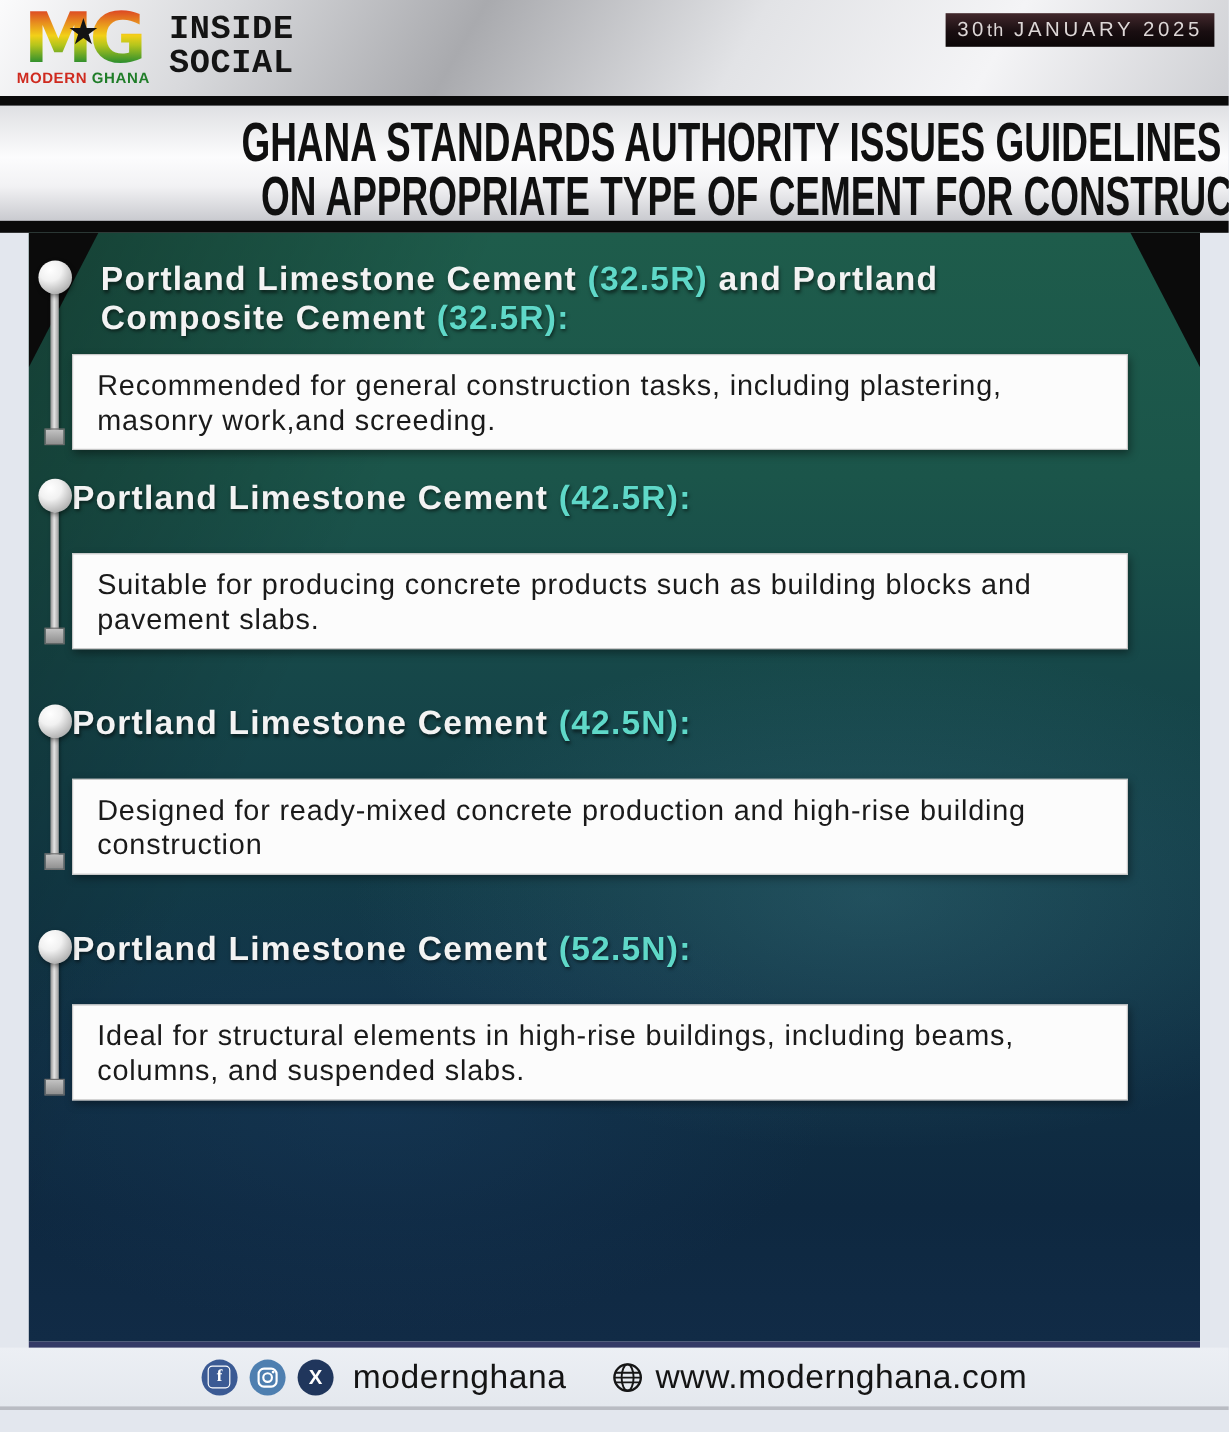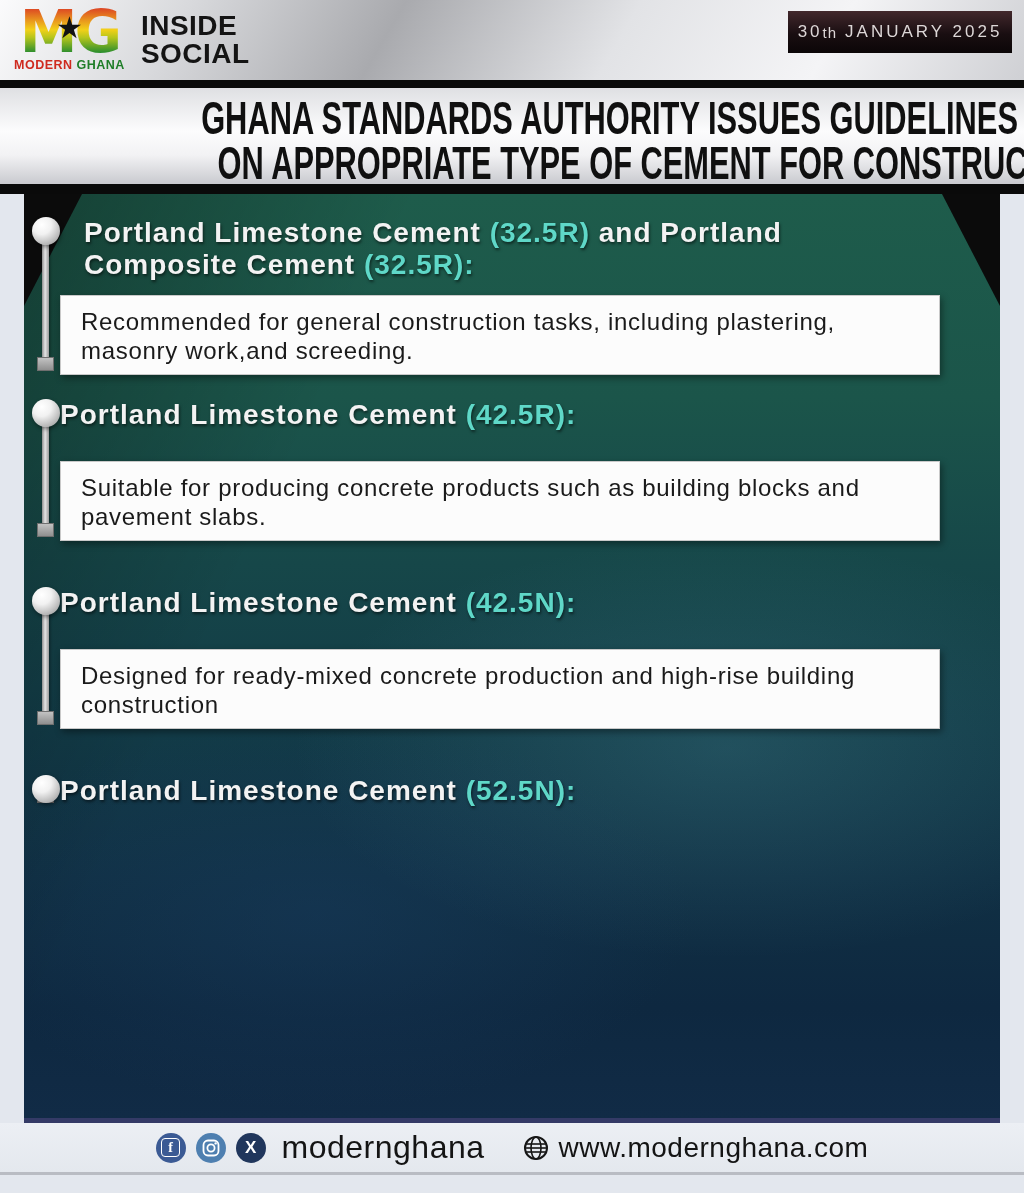--- a/index.html
+++ b/index.html
@@ -26,24 +26,24 @@
     background-image:linear-gradient(180deg,#d93025 2%,#e8921e 28%,#f2d018 46%,#b5c51c 60%,#2e8f2e 86%,#1d7a24 100%);
     -webkit-background-clip:text; background-clip:text; color:transparent;
   }
   .mg-star {
     position:absolute; left:50%; top:36%; transform:translate(-50%,-50%);
     font-size:30px; color:#131313; line-height:1;
   }
   .mg-sub { font-size:12.5px; font-weight:bold; letter-spacing:0.5px; margin-top:-2px; white-space:nowrap; }
   .mg-sub .red { color:#cf2a1f; }
   .mg-sub .green { color:#1f7d28; }
-  .brand { font-weight:bold; color:#141414; font-size:28px; line-height:28px; letter-spacing:0.5px; margin-top:8px; }
+  .brand { font-weight:bold; color:#141414; font-size:28px; line-height:28px; letter-spacing:0.5px; margin-top:8px;font-family:Liberation Mono, monospace; }
   .date-badge {
     position:absolute; right:12px; top:11px;
-    width:224px; height:42px;
+    width:224px; height:28px;
     display:flex; align-items:center; justify-content:center;
     background:linear-gradient(180deg,#42282c 0%,#190e11 55%,#0b0607 100%);
     color:#ddd7d7; font-size:17px; letter-spacing:3px; white-space:nowrap;
   }
   .date-badge sup { font-size:15px; letter-spacing:1px; margin-right:2px; }
   .date-badge .date-rest { margin-left:6px; }
 
   
   .title-band {
     height:106px;
@@ -136,21 +136,21 @@
   }
   .fb { background:#3b5a94; }
   .ig { background:#4e7fb0; }
   .xx { background:#20365c; }
   .fb-glyph {
     width:19px; height:19px; border:1.5px solid #fff; border-radius:4px;
     display:flex; align-items:center; justify-content:center;
     color:#fff; font-size:14px; font-weight:bold; font-family:"Liberation Serif", serif;
   }
   .x-glyph { color:#fff; font-size:17px; font-weight:bold; }
-  .handle { font-size:32px; color:#141414; letter-spacing:0.5px; margin-left:6px; }
+  .handle { font-size:28px; color:#141414; letter-spacing:0.5px; margin-left:6px; }
   .globe-icon { margin-left:28px; flex:0 0 auto; display:flex; }
   .website { font-size:28px; color:#141414; letter-spacing:0.5px; }
 </style>
 </head>
 <body>
 
 <div class="header">
   <div class="logo-wrap">
     <div class="mg-block">
       <div class="mg-letters">MG</div>
@@ -200,20 +200,21 @@
     <div class="stem-foot"></div>
     <div class="sec-heading"><span>Portland Limestone Cement </span><span class="ht">(42.5N):</span></div>
     <div class="sec-box">Designed for ready-mixed concrete production and high-rise building construction</div>
   </div>
 
   <div class="sec sec-4">
     <div class="sphere"></div>
     <div class="stem"></div>
     <div class="stem-foot"></div>
     <div class="sec-heading"><span>Portland Limestone Cement </span><span class="ht">(52.5N):</span></div>
+    <div class="sec-box">Ideal for structural elements in high-rise buildings, including beams, columns, and suspended slabs.</div>
   </div>
 
 </div>
 
 <div class="footer">
   <div class="social-circle fb">
       <div class="fb-glyph">f</div>
     </div>
   <div class="social-circle ig">
     <svg width="18" height="18" viewBox="0 0 18 18">

